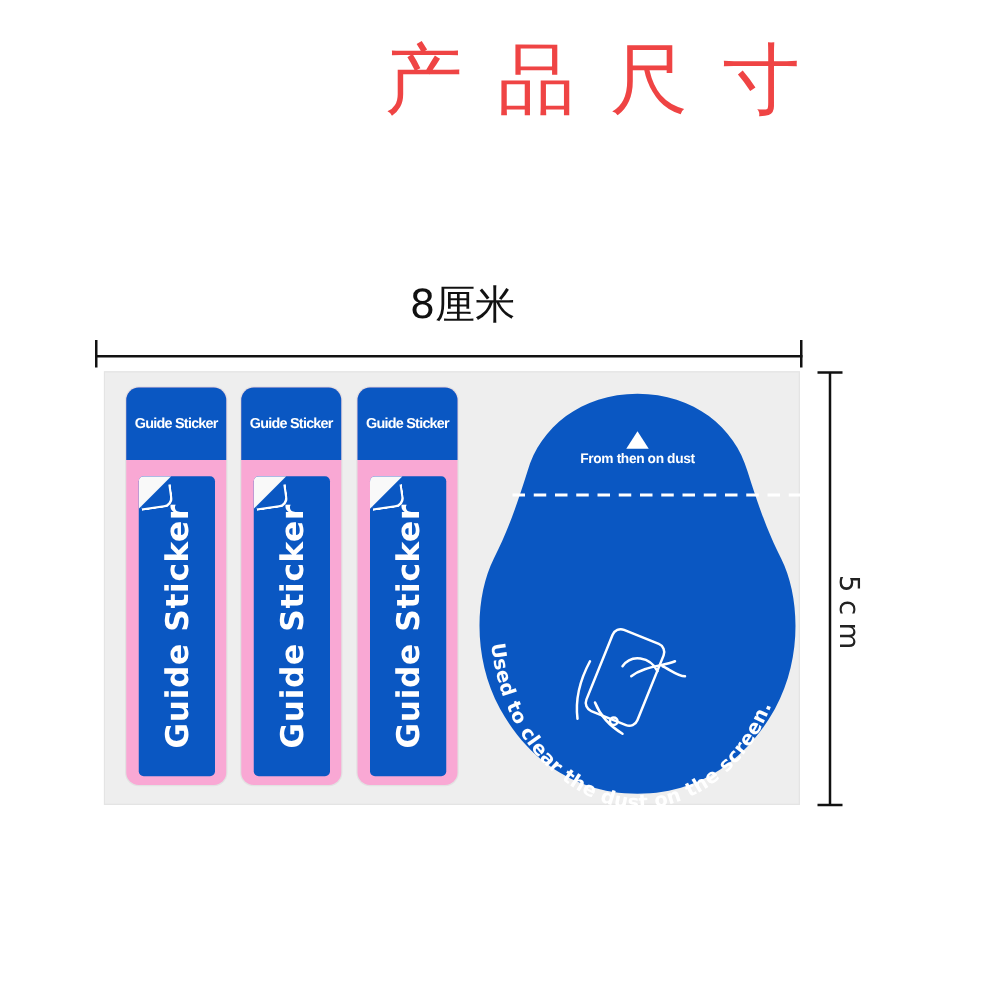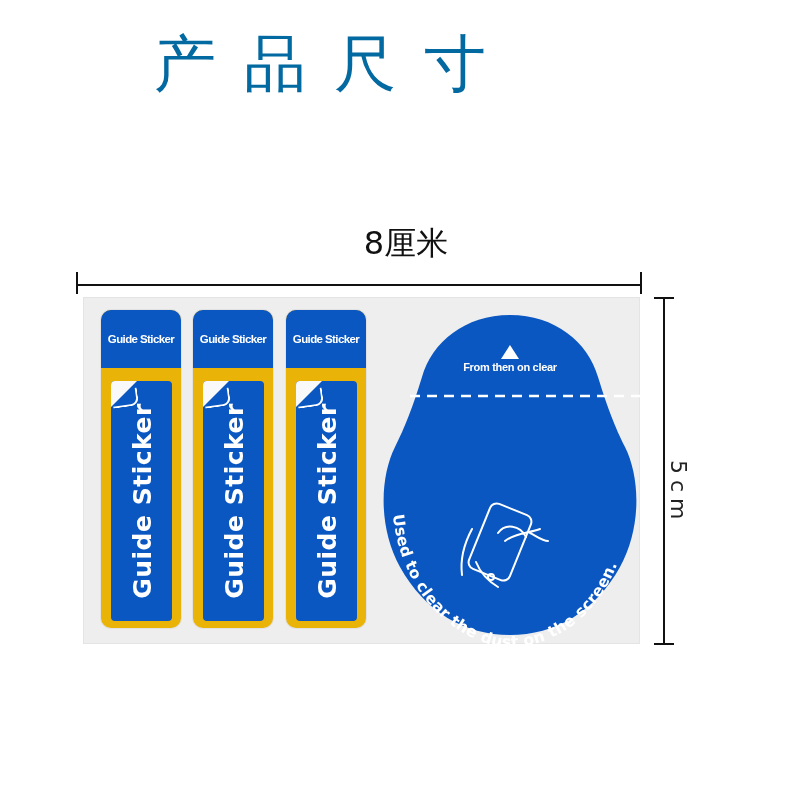--- a/index.html
+++ b/index.html
@@ -1,29 +1,29 @@
 <!DOCTYPE html>
 <html><head>
 <meta charset="utf-8">
 <style>
   html, body { margin:0; padding:0; }
   body { width:800px; height:800px; background:#ffffff; position:relative; overflow:hidden;
          font-family:"DejaVu Sans", sans-serif; }
-  .title { position:absolute; left:0; width:668px; top:22px; text-align:center;
-           font-size:62px; font-weight:300; letter-spacing:28px; color:#0369a1; font-family:"DejaVu Sans", sans-serif; }
-  .width-label { position:absolute; top:222px; left:0; width:740px; text-align:center; font-size:32px; color:#111;padding-left:36px; }
+  .title { position:absolute; left:0; width:668px; top:22px; text-align:right;
+           font-size:62px; font-weight:300; letter-spacing:28px; color:#ef4444; font-family:"DejaVu Sans", sans-serif; }
+  .width-label { position:absolute; top:222px; left:0; width:740px; text-align:center; font-size:32px; color:#111; }
   .hline { position:absolute; left:76px; top:284px; width:566px; height:2px; background:#111; }
   .htick { position:absolute; top:272px; width:2px; height:22px; background:#111; }
   .vline { position:absolute; left:663px; top:298px; width:2px; height:346px; background:#111; }
   .vtick { position:absolute; left:654px; width:20px; height:2px; background:#111; }
   .height-label { position:absolute; left:666px; top:460px; font-size:22px; color:#222;
                   writing-mode:vertical-rl; letter-spacing:6px; }
   .card { position:absolute; left:83px; top:297px; width:557px; height:347px; background:#eeeeee;
           box-shadow: inset 0 0 0 1px #e4e4e4; }
-  .strip { position:absolute; top:310px; width:80px; height:318px; background:#eab308; border-radius:10px;
+  .strip { position:absolute; top:310px; width:80px; height:318px; background:#f9a8d4; border-radius:10px;
            box-shadow: 0 0 0 1px #e2e2e2; }
   .strip-top { position:absolute; left:0; top:0; width:80px; height:58px; background:#0a57c2;
                border-radius:10px 10px 0 0; color:#fff; font-weight:bold; font-size:11.5px; letter-spacing:-0.6px;
                display:flex; align-items:center; justify-content:center; font-family:"Liberation Sans", sans-serif; }
   .strip-body { position:absolute; left:10px; top:71px; width:61px; height:240px; background:#0a57c2; border-radius:4px; overflow:hidden; }
   .strip-body .curl { position:absolute; left:0; top:0; width:0; height:0; border-top:26px solid #f9f9f9; border-right:26px solid transparent; }
   .strip-body .curl2 { position:absolute; left:1px; top:8px; width:24px; height:16px; border:2px solid #fff; border-top:none; border-left:none; border-radius:0 0 8px 0; transform:rotate(-8deg); }
   .strip-text { position:absolute; left:50%; top:50%; transform:translate(-50%,-50%) rotate(-90deg); white-space:nowrap;
                 color:#fff; font-weight:bold; font-size:25px; letter-spacing:0.5px; font-family:"DejaVu Sans", sans-serif; }
   .dust { position:absolute; left:380px; top:297px; width:260px; height:347px; }
@@ -82,14 +82,14 @@
       <path d="M118,236 C125,226 140,228 146,240 M125,244 C135,236 150,236 160,232 M150,236 C155,238 162,244 168,244"></path>
       <circle cx="111" cy="280" r="3"></circle>
     </g>
     <defs>
       <path id="arcPath" d="M12,210 C20,310 90,350 130,350 C175,350 240,315 250,210"></path>
     </defs>
     <text font-family="DejaVu Sans, sans-serif" font-weight="bold" font-size="15.5" fill="#fff" letter-spacing="0.3">
       <textPath href="#arcPath" startOffset="2%">Used to clear the dust on the screen.</textPath>
     </text>
   </svg>
-  <div class="dust-text" style="top:64px;font-size:11px;font-weight:bold;font-family:'Liberation Sans',sans-serif;letter-spacing:-0.3px">From then on clear</div>
+  <div class="dust-text" style="top:64px;font-size:11px;font-weight:bold;font-family:'Liberation Sans',sans-serif;letter-spacing:-0.3px">From then on dust</div>
 </div>
 
 </body></html>

